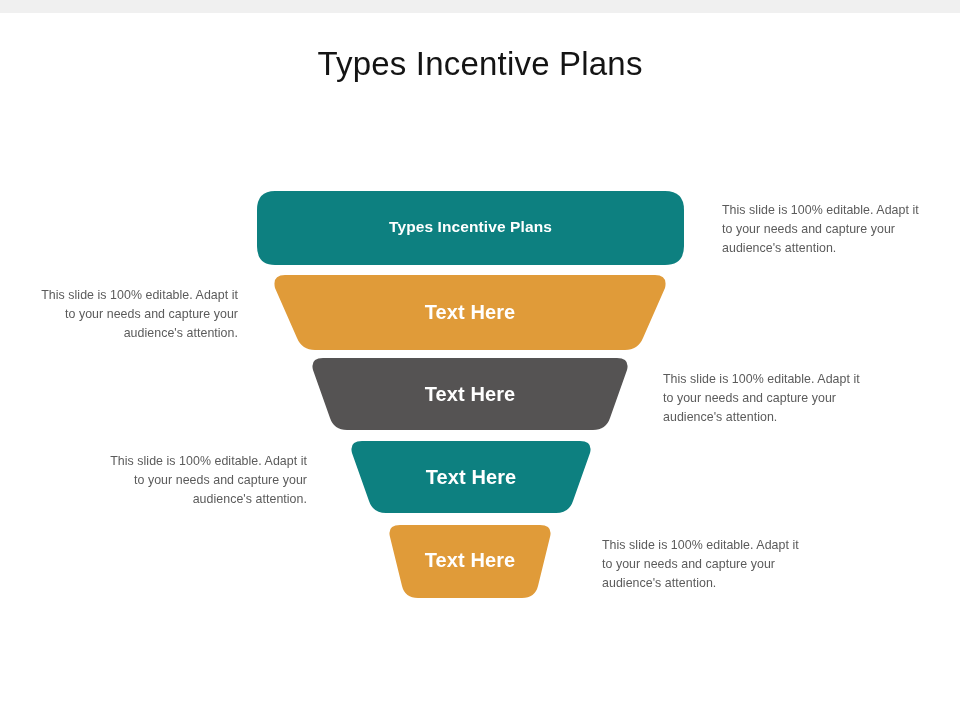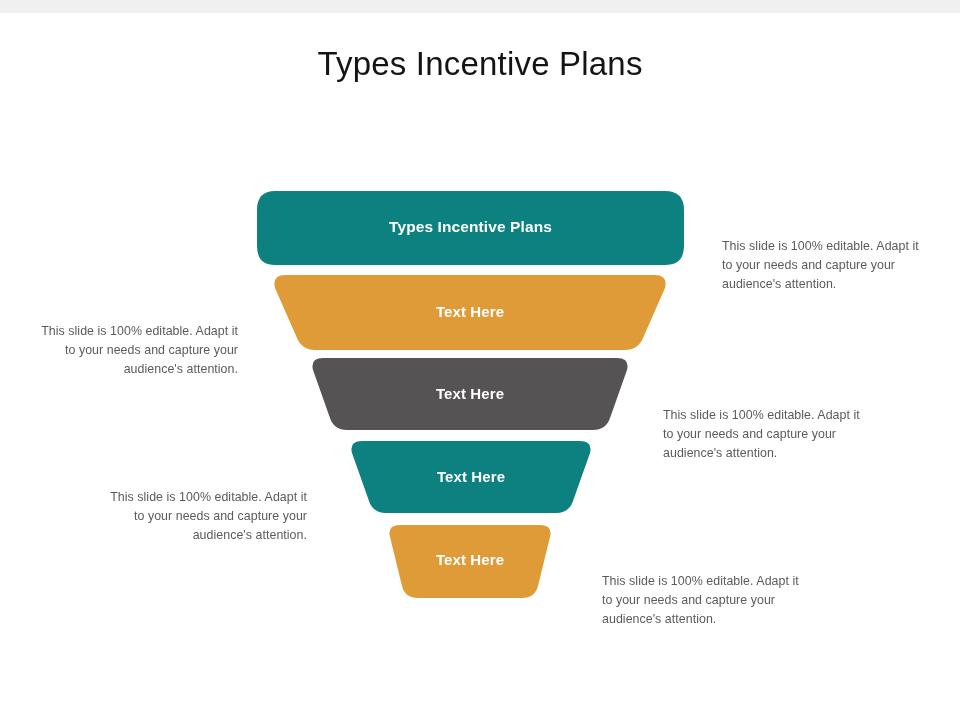--- a/index.html
+++ b/index.html
@@ -53,37 +53,36 @@
   .funnel svg {
     display: block;
     width: 960px;
     height: 720px;
   }
   .seg-label {
     position: absolute;
     text-align: center;
     color: #ffffff;
     font-weight: bold;
-    font-size: 15px;
+    font-size: 20px;
     line-height: 18px;
     letter-spacing: 0.1px;
     white-space: nowrap;
   }
   .seg-label.top-label {
     font-size: 15.5px;
   }
 
   
   .callout {
     position: absolute;
     font-size: 12.4px;
     line-height: 19px;
     color: #5b5b5b;
     letter-spacing: 0.05px;
-    margin-top: 36px;
   }
   .callout.right { text-align: left; }
   .callout.left  { text-align: right; }
 </style>
 </head>
 <body style="background: rgb(255, 255, 255);">
 
 <div class="slide">
 
   <div class="top-band" style="background: rgb(240, 240, 240);"></div>

